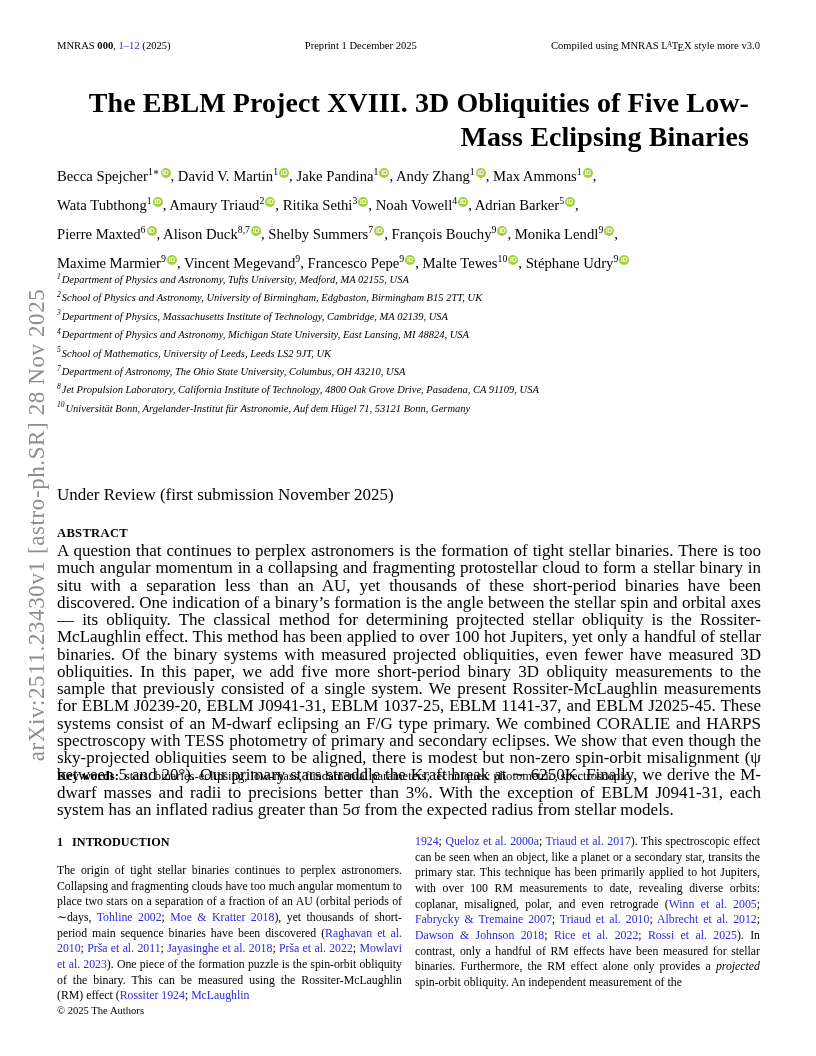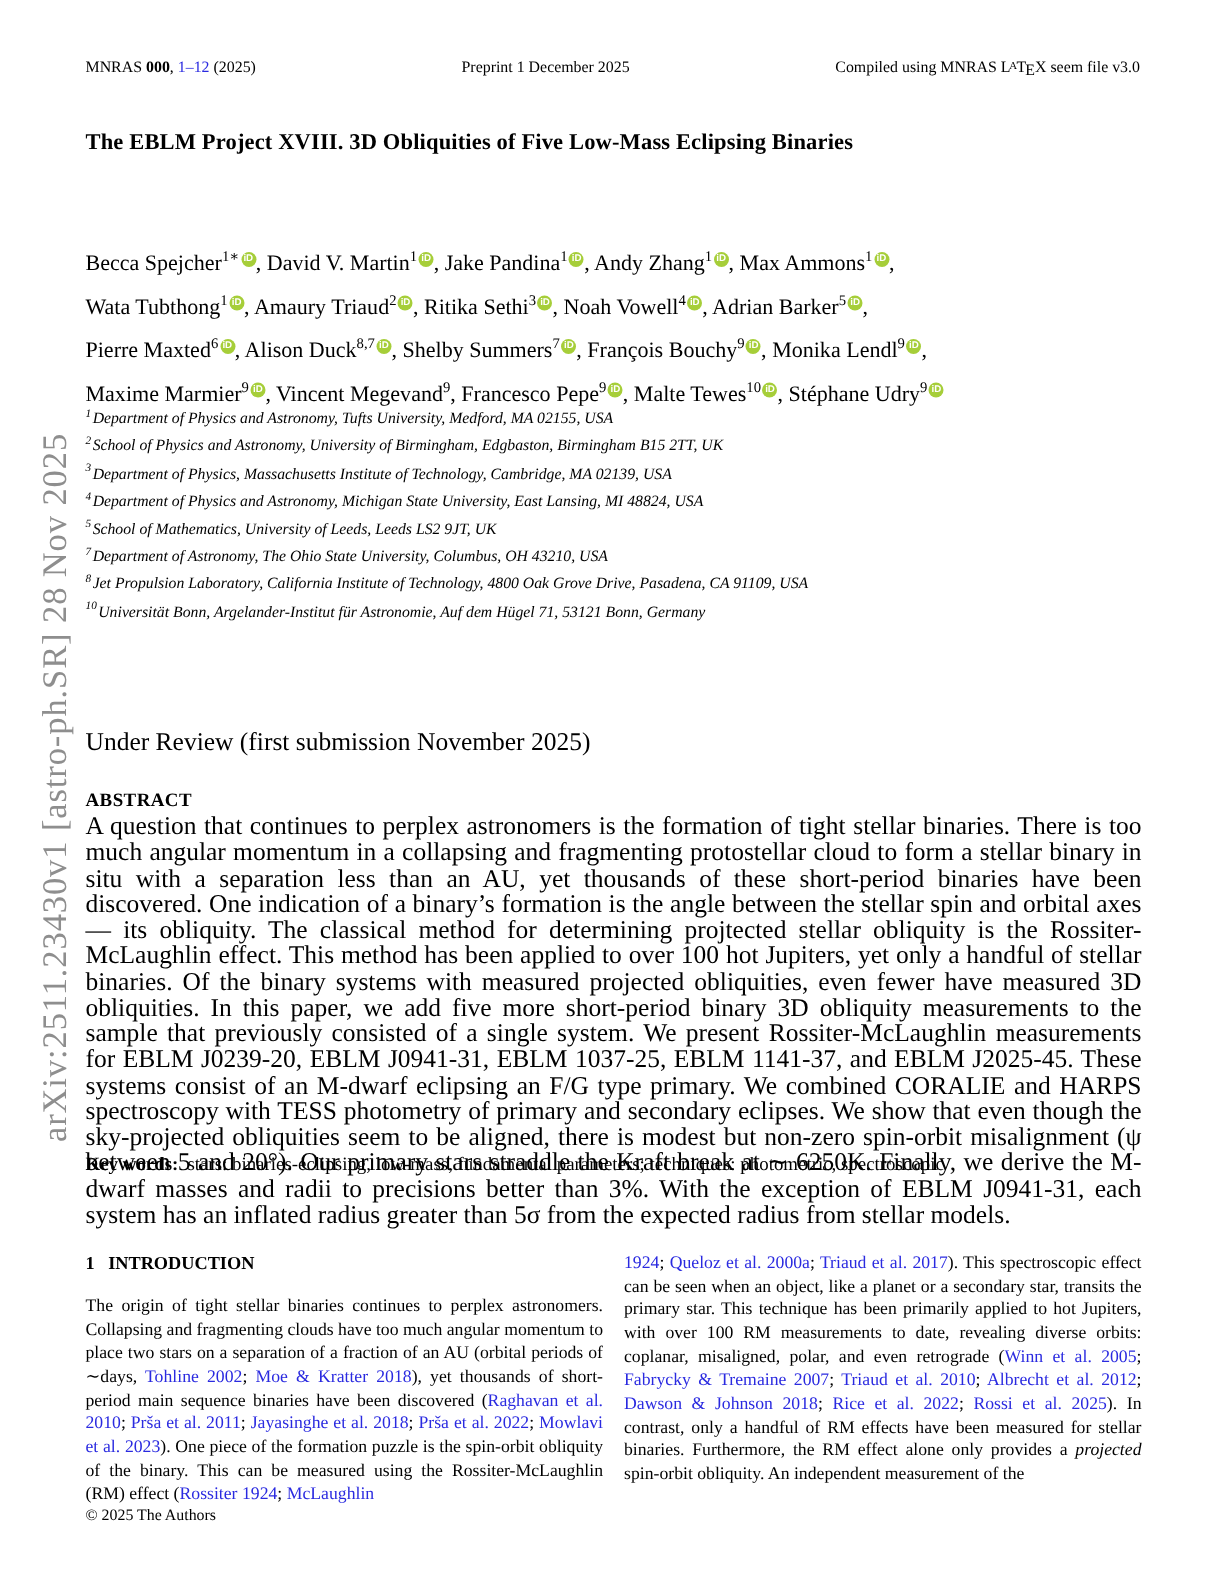--- a/index.html
+++ b/index.html
@@ -21,21 +21,21 @@
     font-size:10.6px; display:flex; justify-content:space-between;text-align:right;
   }
   .seg-b { font-weight:bold; }
   .seg-link { color:#2a2ae0; }
   .seg-latexA { font-size:0.68em; vertical-align:0.28em; margin-left:-0.12em; margin-right:-0.06em; }
   .seg-latexE { vertical-align:-0.2em; margin-left:-0.06em; }
   .seg-i { font-style:italic; }
   
   .title {
     position:absolute; left:57px; top:86px; width:692px; margin:0;
-    font-size:15px; font-weight:bold; line-height:1.22; letter-spacing:0.1px;
+    font-size:28px; font-weight:bold; line-height:1.22; letter-spacing:0.1px;text-align:right;
   }
   
   .authors {
     position:absolute; left:57px; top:162px; width:705px;
     font-size:14.7px; line-height:29px;
   }
   .authors sup { font-size:9.8px; line-height:0; }
   .orcid {
     display:inline-block; width:10px; height:10px; border-radius:50%;
     background:#a6ce39; color:#fff; font-size:6.5px; line-height:10px;
@@ -52,38 +52,38 @@
   .under-review { position:absolute; left:57px; top:485px; font-size:17px; }
   
   .abs-label { position:absolute; left:57px; top:526px; font-size:12.6px; font-weight:bold; letter-spacing:0.3px; }
   .abs-text {
     position:absolute; left:57px; top:542px; width:704px; margin:0;
     font-size:17px; line-height:17.25px; text-align:justify;
   }
   .keywords { position:absolute; left:57px; top:769px; width:704px; margin:0; font-size:12.6px; }
   .kw-label { font-weight:bold; margin-right:6px; }
   
-  .columns { position:absolute; left:57px; top:834px; width:704px; display:flex; gap:13px;justify-content:space-between; }
+  .columns { position:absolute; left:57px; top:834px; width:704px; display:flex; gap:13px; }
   .col { width:345px; }
   .sec-heading { font-size:12.2px; font-weight:bold; margin:1px 0 13px 0; }
   .sec-num { margin-right:9px; }
   .body-par { font-size:11.8px; line-height:15.65px; text-align:justify; margin:0; }
   .footer { position:absolute; left:57px; top:1005px; font-size:10.6px; }
 </style>
 </head>
 <body>
 
 <div class="page">
 
   <div class="arxiv-vertical">arXiv:2511.23430v1  [astro-ph.SR]  28 Nov 2025</div>
 
   <div class="header">
     <span><span>MNRAS </span><span class="seg-b">000</span><span>, </span><span class="seg-link">1–12</span><span> (2025)</span></span>
     <span>Preprint 1 December 2025</span>
-    <span><span>Compiled using MNRAS L</span><span class="seg-latexA">A</span><span>T</span><span class="seg-latexE">E</span><span>X seem file v3.0</span></span>
+    <span><span>Compiled using MNRAS L</span><span class="seg-latexA">A</span><span>T</span><span class="seg-latexE">E</span><span>X style more v3.0</span></span>
   </div>
 
   <h1 class="title">The EBLM Project XVIII. 3D Obliquities of Five Low-Mass Eclipsing Binaries</h1>
 
   <div class="authors" id="authors"><span><span>Becca Spejcher</span><sup>1∗</sup><span class="orcid">iD</span>, </span><span><span>David V. Martin</span><sup>1</sup><span class="orcid">iD</span>, </span><span><span>Jake Pandina</span><sup>1</sup><span class="orcid">iD</span>, </span><span><span>Andy Zhang</span><sup>1</sup><span class="orcid">iD</span>, </span><span><span>Max Ammons</span><sup>1</sup><span class="orcid">iD</span>, </span><br><span><span>Wata Tubthong</span><sup>1</sup><span class="orcid">iD</span>, </span><span><span>Amaury Triaud</span><sup>2</sup><span class="orcid">iD</span>, </span><span><span>Ritika Sethi</span><sup>3</sup><span class="orcid">iD</span>, </span><span><span>Noah Vowell</span><sup>4</sup><span class="orcid">iD</span>, </span><span><span>Adrian Barker</span><sup>5</sup><span class="orcid">iD</span>, </span><br><span><span>Pierre Maxted</span><sup>6</sup><span class="orcid">iD</span>, </span><span><span>Alison Duck</span><sup>8,7</sup><span class="orcid">iD</span>, </span><span><span>Shelby Summers</span><sup>7</sup><span class="orcid">iD</span>, </span><span><span>François Bouchy</span><sup>9</sup><span class="orcid">iD</span>, </span><span><span>Monika Lendl</span><sup>9</sup><span class="orcid">iD</span>, </span><br><span><span>Maxime Marmier</span><sup>9</sup><span class="orcid">iD</span>, </span><span><span>Vincent Megevand</span><sup>9</sup>, </span><span><span>Francesco Pepe</span><sup>9</sup><span class="orcid">iD</span>, </span><span><span>Malte Tewes</span><sup>10</sup><span class="orcid">iD</span>, </span><span><span>Stéphane Udry</span><sup>9</sup><span class="orcid">iD</span></span></div>
 
   <div class="affils" id="affils">
       <div><sup>1</sup>Department of Physics and Astronomy, Tufts University, Medford, MA 02155, USA</div>
       <div><sup>2</sup>School of Physics and Astronomy, University of Birmingham, Edgbaston, Birmingham B15 2TT, UK</div>
       <div><sup>3</sup>Department of Physics, Massachusetts Institute of Technology, Cambridge, MA 02139, USA</div>

